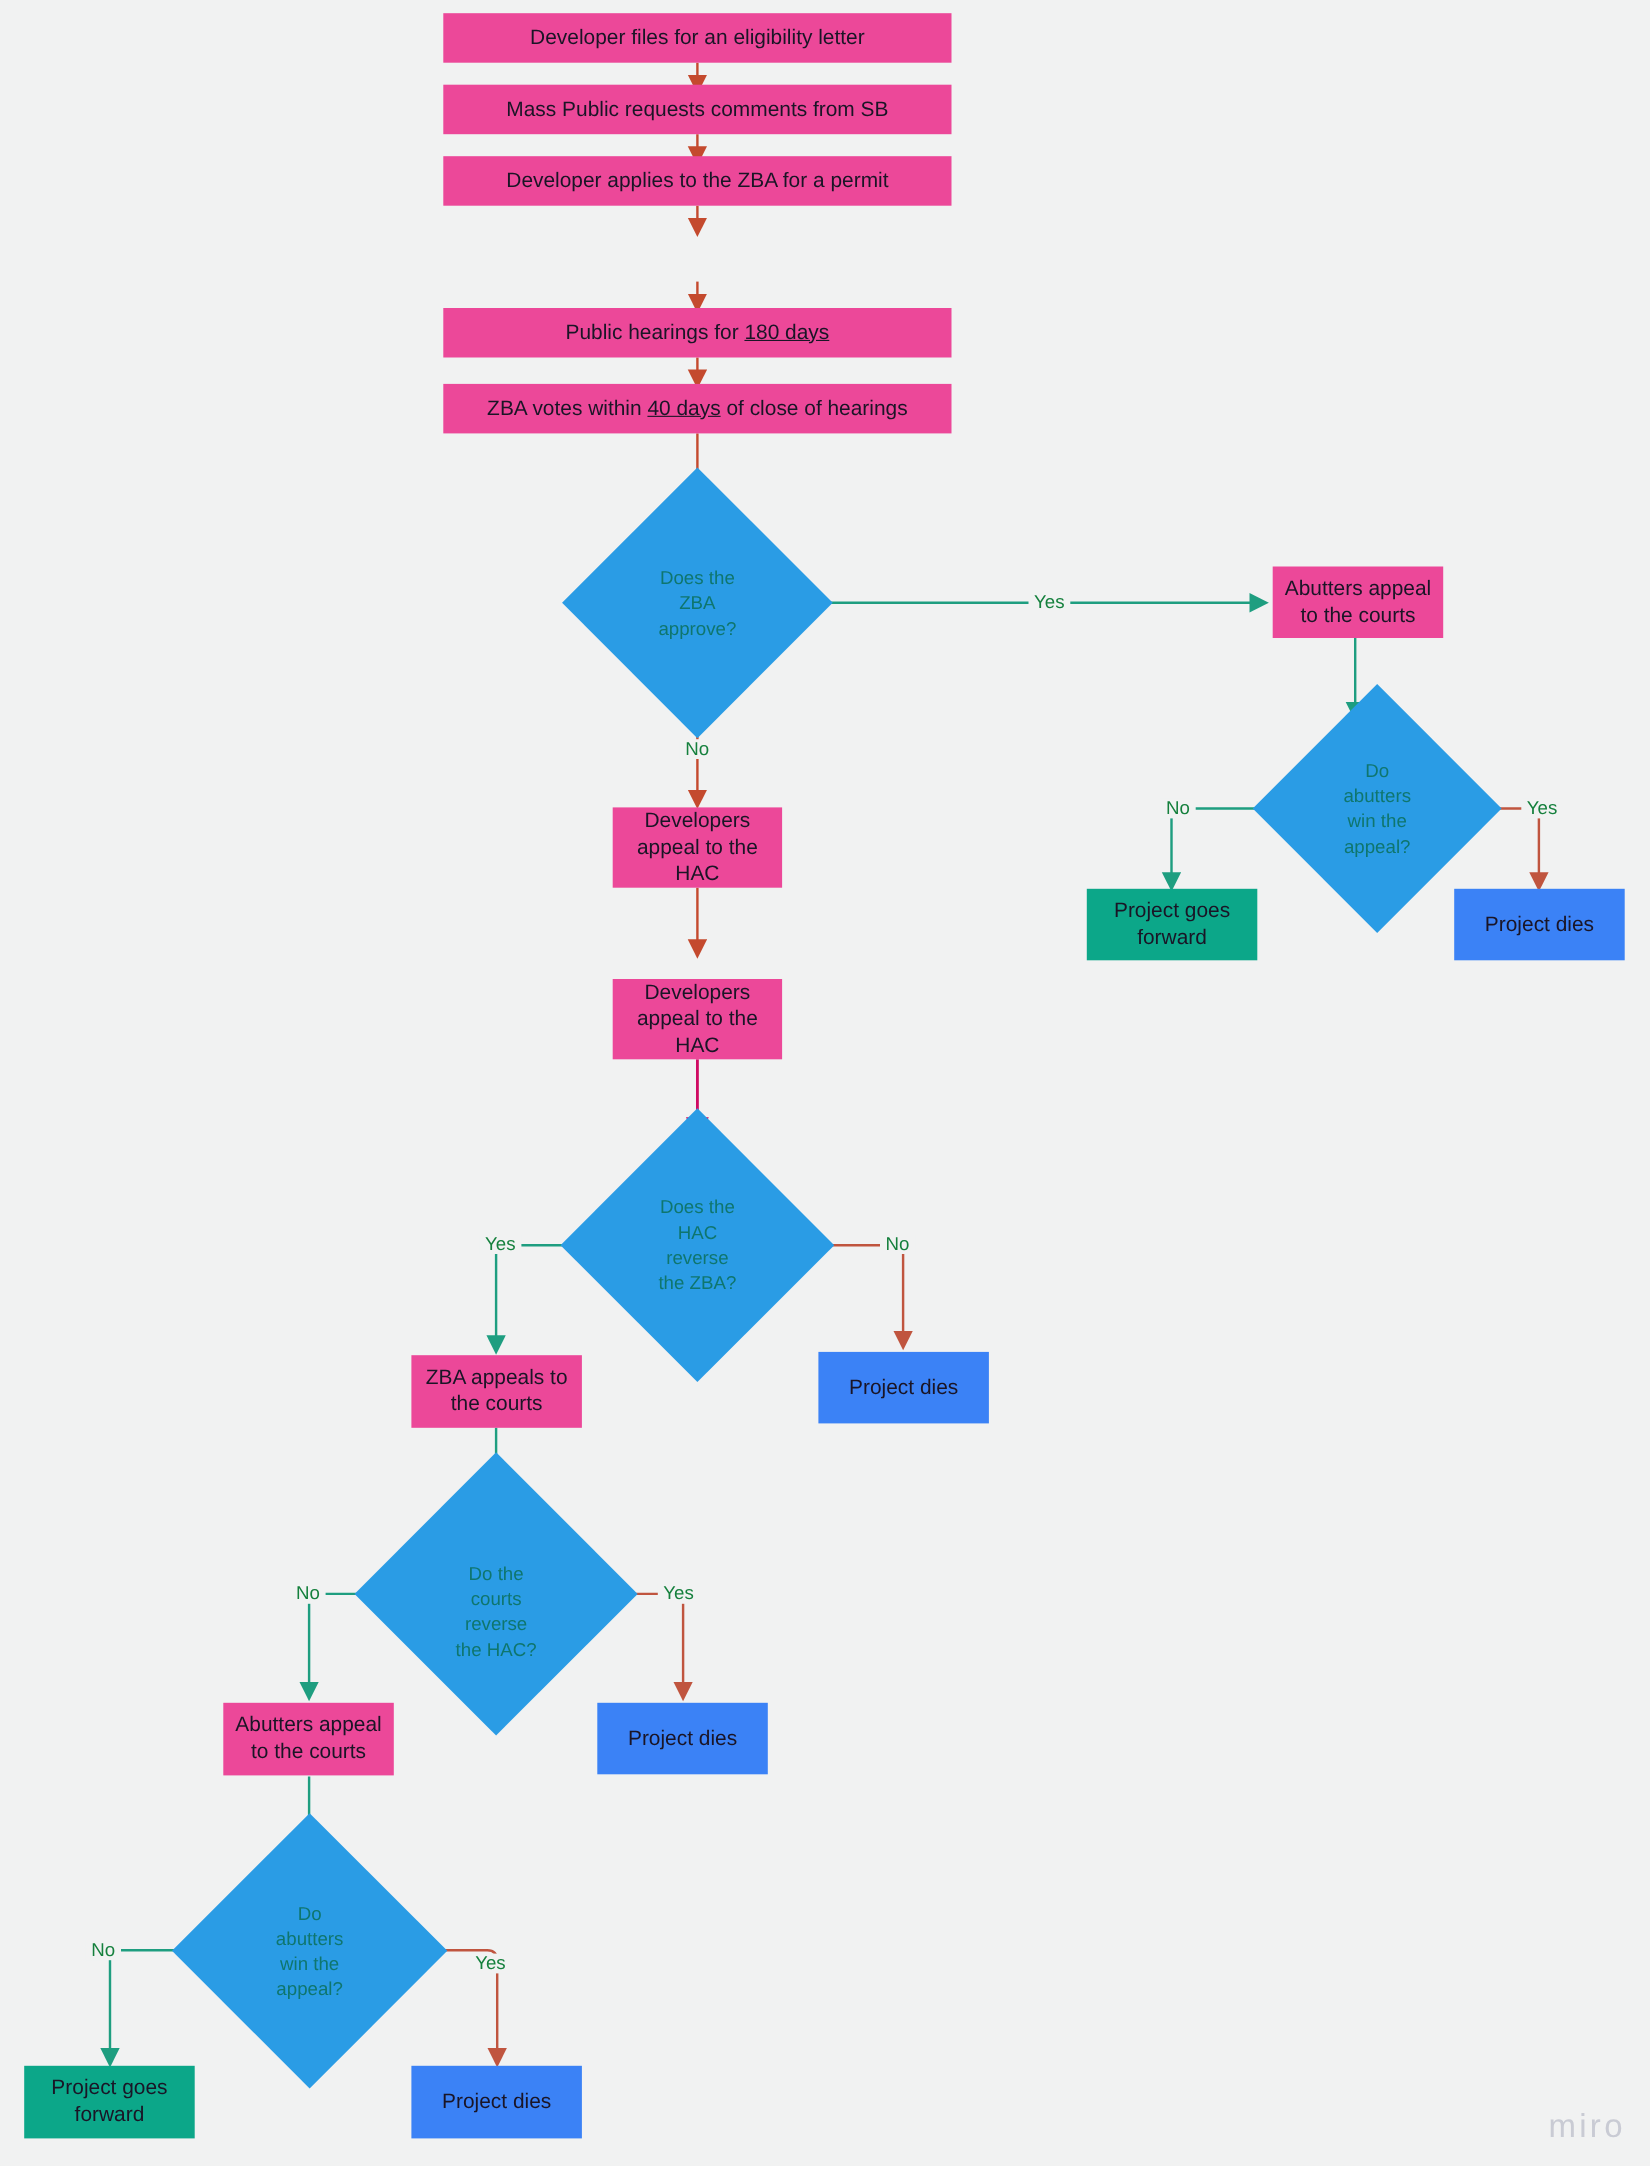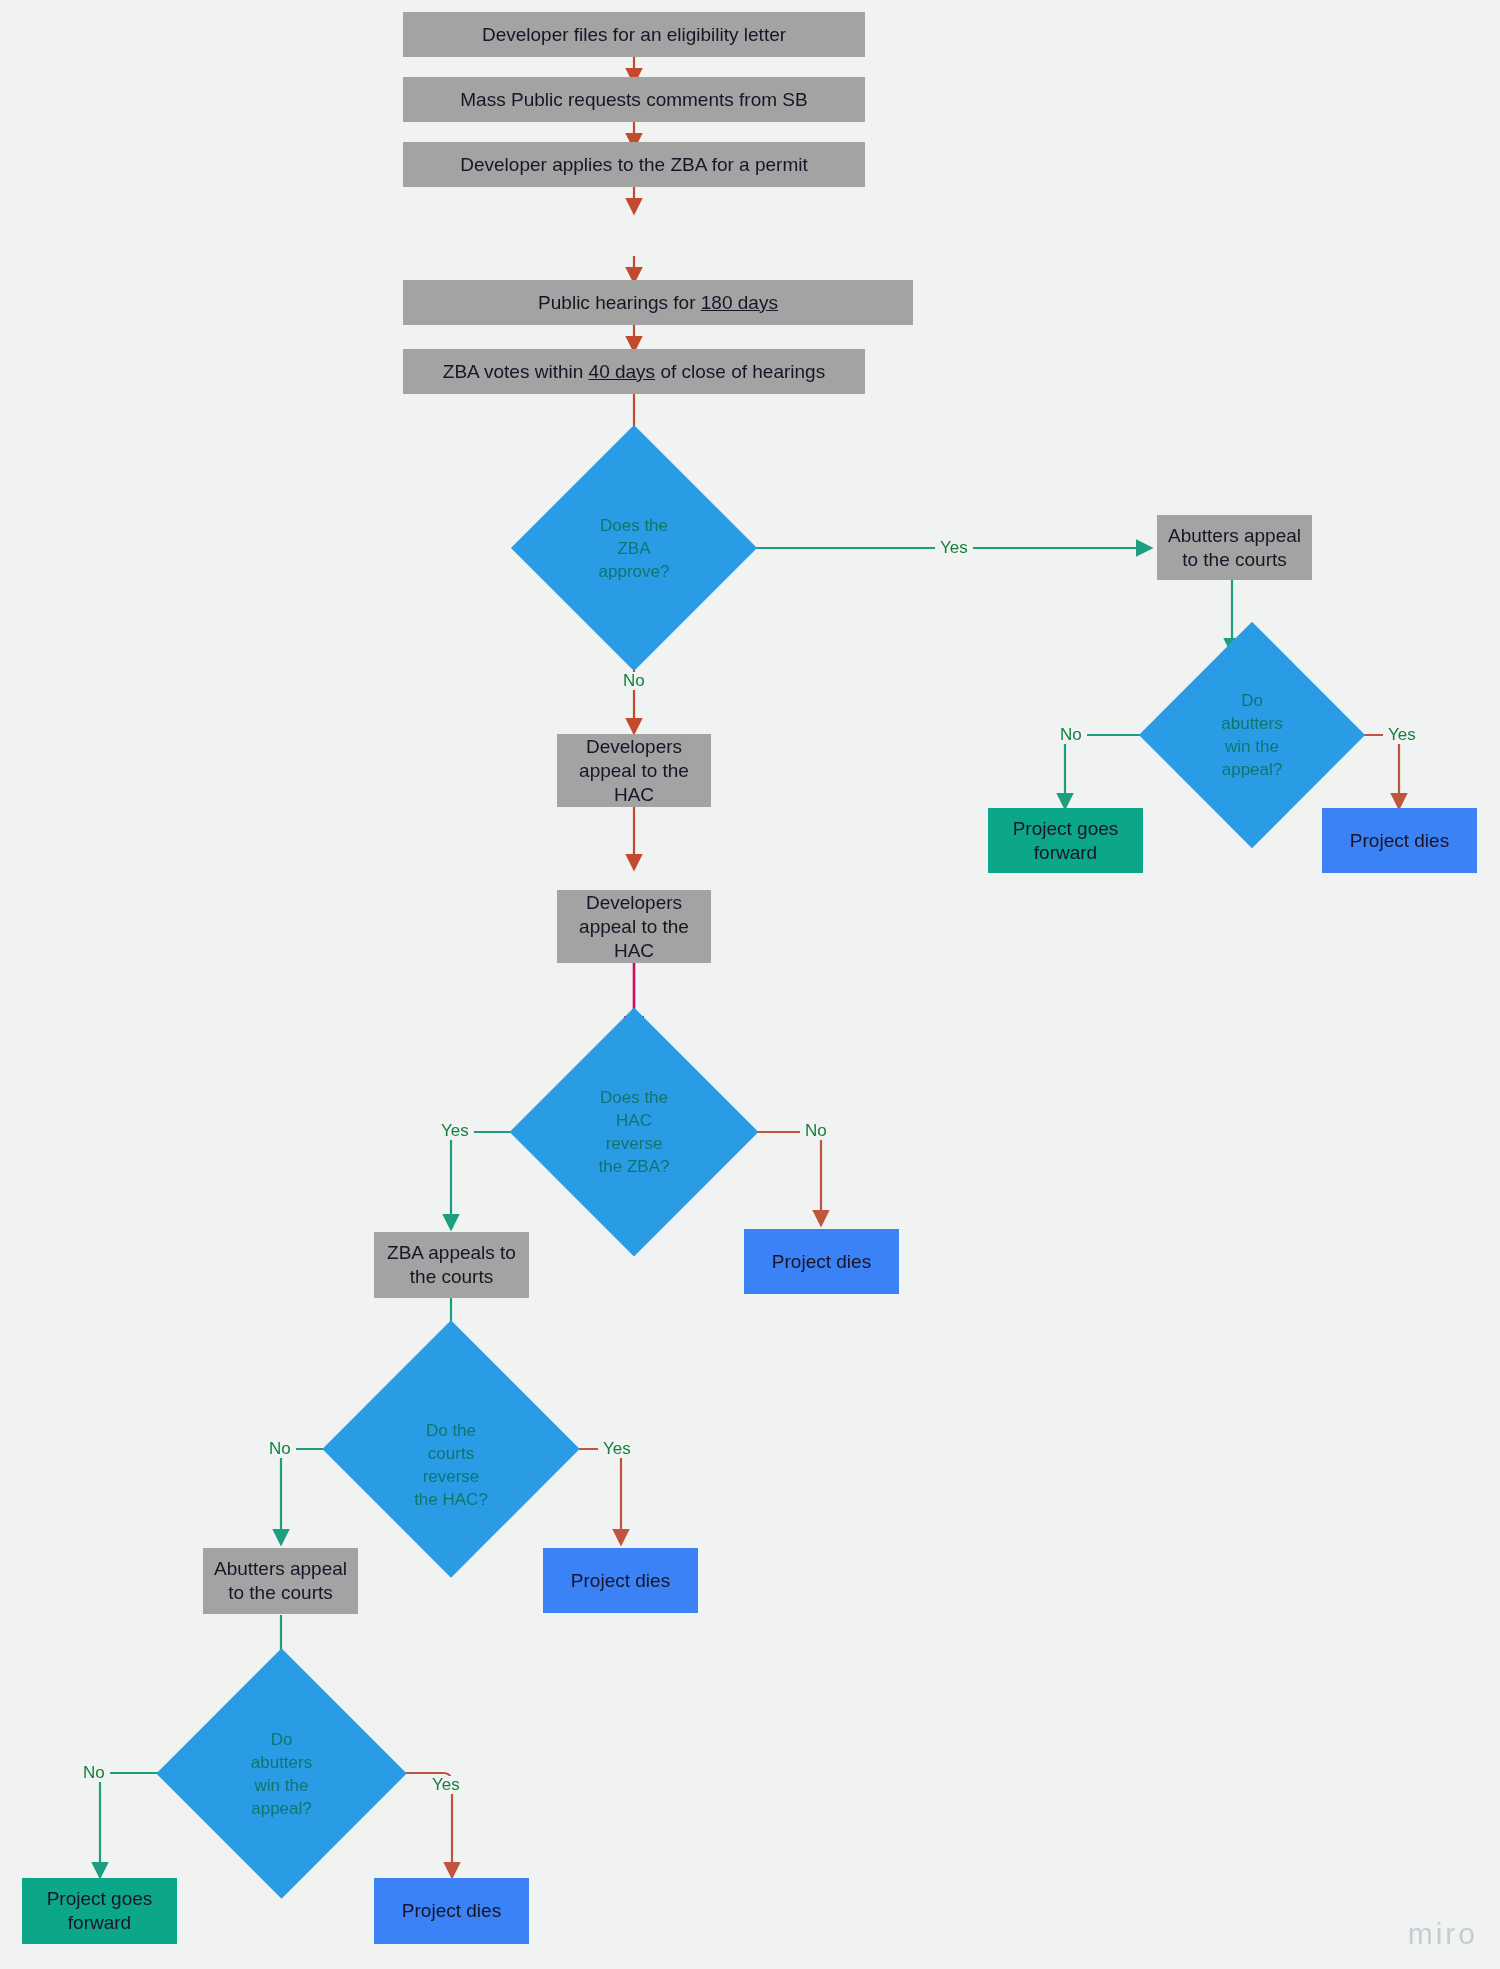--- a/index.html
+++ b/index.html
@@ -12,21 +12,21 @@
   }
   #canvas{position:absolute;left:0;top:0;width:1500px;height:1969px;}
   svg.edges{position:absolute;left:0;top:0;width:1500px;height:1969px;pointer-events:none;}
 
   .node{position:absolute;box-sizing:border-box;display:flex;align-items:center;justify-content:center;text-align:center;}
 
   .rect{}
   .rect .lbl{
     font-size:19px;line-height:24px;color:#1a1526;padding:0 8px;
   }
-  .pink{background:#a3a3a3;}
+  .pink{background:#ec4899;}
   .red{background:#3b82f6;}
   .green{background:#0ca789;}
 
   .diamond{background:transparent;}
   .diamond .shape{
     position:absolute;left:0;top:0;width:100%;height:100%;
     background:#2a9ce5;
     transform:rotate(45deg);
   }
   .diamond .lbl{
@@ -144,21 +144,21 @@
 
   <div class="node rect pink" style="left:403px;top:77px;width:462px;height:45px;">
     <span class="lbl">Mass Public requests comments from SB</span>
   </div>
 
   <div class="node rect pink" style="left:403px;top:142px;width:462px;height:45px;">
     <span class="lbl">Developer applies to the ZBA for a permit</span>
   </div>
 
 
-  <div class="node rect pink" style="left:403px;top:280px;width:510px;height:45px;">
+  <div class="node rect pink" style="left:403px;top:280px;width:462px;height:45px;">
     <span class="lbl">
       <span>Public hearings for </span><u>180 days</u><span></span>
     </span>
   </div>
 
   <div class="node rect pink" style="left:403px;top:349px;width:462px;height:45px;">
     <span class="lbl">
       <span>ZBA votes within </span><u>40 days</u><span> of close of hearings</span>
     </span>
   </div>

